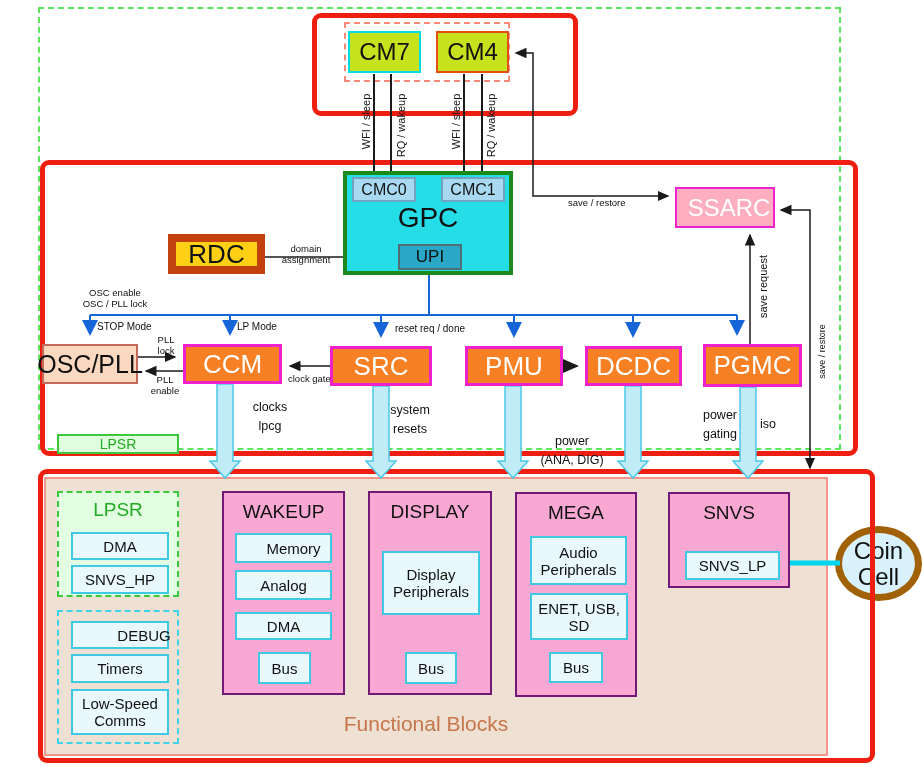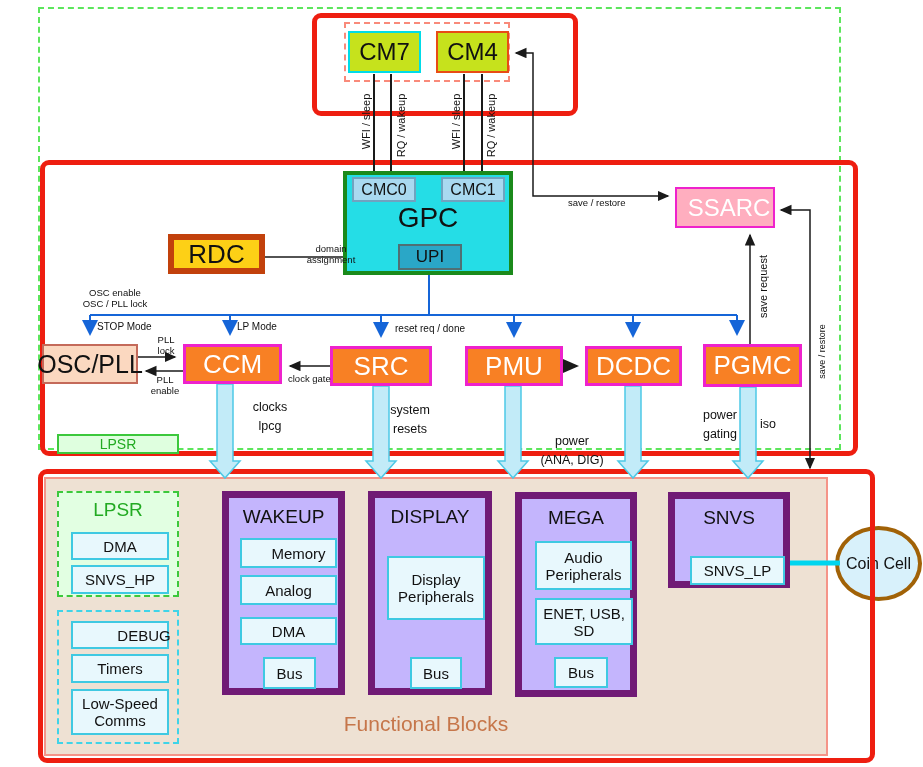--- a/index.html
+++ b/index.html
@@ -14,38 +14,38 @@
   .ctr{text-align:center;}
   
   .green-frame{border:2px dashed #5ce65c;z-index:5;}
   .red-frame{border:5px solid #ee1e10;border-radius:9px;z-index:15;background:transparent;}
   .pink-dash{border:2px dashed #f98a7a;z-index:16;}
   
   .cm{background:#c6e21c;font-size:24px;color:#111;z-index:30;}
   .gpc{background:#25dde6;border:4px solid #1b8a1b;z-index:30;}
   .subblue{background:#a9d9f0;border:2px solid #6fa3c0;font-size:16px;z-index:31;}
   .upi{background:#2aa7c7;border:2px solid#4f6f74;font-size:17px;z-index:31;}
-  .rdc{background:#fdd016;border:6px solid #c2410c;font-size:26px;z-index:30;}
+  .rdc{background:#fdd016;border:8px solid #c2410c;font-size:26px;z-index:30;}
   .ssarc{background:#ffaebf;border:2px solid #ee22cc;font-size:24px;color:#fff;z-index:30;padding-left:8px;}
   .oscpll{background:#fbd8c0;border:2px solid #c46a5a;font-size:25px;z-index:30;}
   .orange{background:#f88024;border:3px solid #ee22cc;font-size:26px;color:#fff;z-index:30;}
   .lpsr-tag{background:#dfffdf;border:2px solid #3cc83c;color:#22aa22;font-size:14px;z-index:30;}
   
   .beige{background:#eee1d3;border:2px solid #f59488;z-index:6;}
-  .col{position:absolute;box-sizing:border-box;background:#c4b5fd;border:7px solid #701a75;z-index:30;}
+  .col{position:absolute;box-sizing:border-box;background:#f9a8d4;border:2px solid #701a75;z-index:30;}
   .col-title{text-align:center;font-size:19px;margin-top:8px;color:#111;}
   .inner{position:absolute;box-sizing:border-box;background:#e8f8fd;border:2px solid #3fc9e2;
          display:flex;align-items:center;justify-content:center;text-align:center;
          font-size:15px;line-height:17px;color:#111;}
   .lpsr-block{position:absolute;box-sizing:border-box;background:#e2ffe2;border:2px dashed #3cc83c;z-index:30;}
   .lpsr-title{text-align:center;font-size:19px;margin-top:6px;color:#22aa22;}
   .debug-group{position:absolute;box-sizing:border-box;background:transparent;border:2px dashed #3fd4e8;z-index:30;}
-  .coin{position:absolute;box-sizing:border-box;background:#d8f1fb;border:4px solid #a16207;border-radius:50%;
+  .coin{position:absolute;box-sizing:border-box;background:#d8f1fb;border:7px solid #a16207;border-radius:50%;
         display:flex;align-items:center;justify-content:center;text-align:center;
-        font-size:16px;line-height:26px;z-index:10;}
+        font-size:24px;line-height:26px;z-index:10;}
   .func-title{position:absolute;font-size:21px;color:#c6764a;text-align:center;z-index:35;}
   svg.wires{position:absolute;left:0;top:0;z-index:20;}
 </style>
 </head>
 <body>
 
 <div id="stage">
 
   <div class="abs green-frame" style="left:38px;top:7px;width:803px;height:443px;"></div>
   <div class="abs red-frame" style="left:312px;top:13px;width:266px;height:103px;"></div>
@@ -132,21 +132,21 @@
   <div class="box subblue" style="left:441px;top:177px;width:64px;height:25px;">
     <span>CMC1</span>
   </div>
   <div class="box upi" style="left:398px;top:244px;width:64px;height:26px;">
     <span>UPI</span>
   </div>
 
   <div class="box rdc" style="left:168px;top:234px;width:97px;height:40px;">
     <span>RDC</span>
   </div>
-  <div class="lbl ctr" style="left:278px;top:243px;width:56px;font-size:9.5px;margin-left:25px;">domain
+  <div class="lbl ctr" style="left:278px;top:243px;width:56px;font-size:9.5px;">domain
 assignment</div>
   <div class="box ssarc" style="left:675px;top:187px;width:100px;height:41px;">
     <span>SSARC</span>
   </div>
   <div class="lbl" style="left:568px;top:197px;font-size:9.5px;">save / restore</div>
 
   <div class="box oscpll" style="left:42px;top:344px;width:96px;height:40px;">
     <span>OSC/PLL</span>
   </div>
   <div class="box orange" style="left:183px;top:344px;width:99px;height:40px;">

